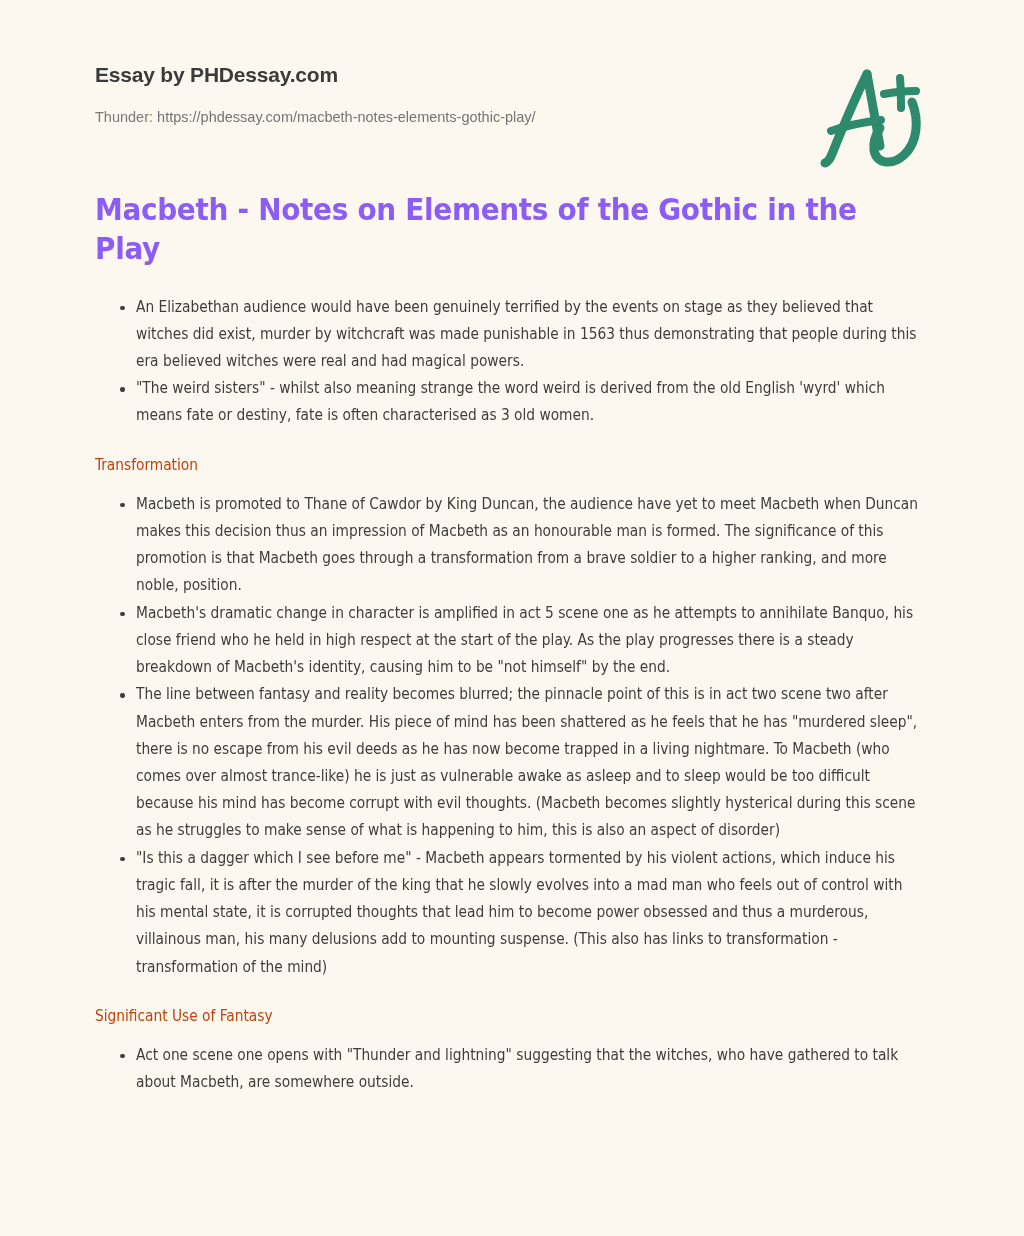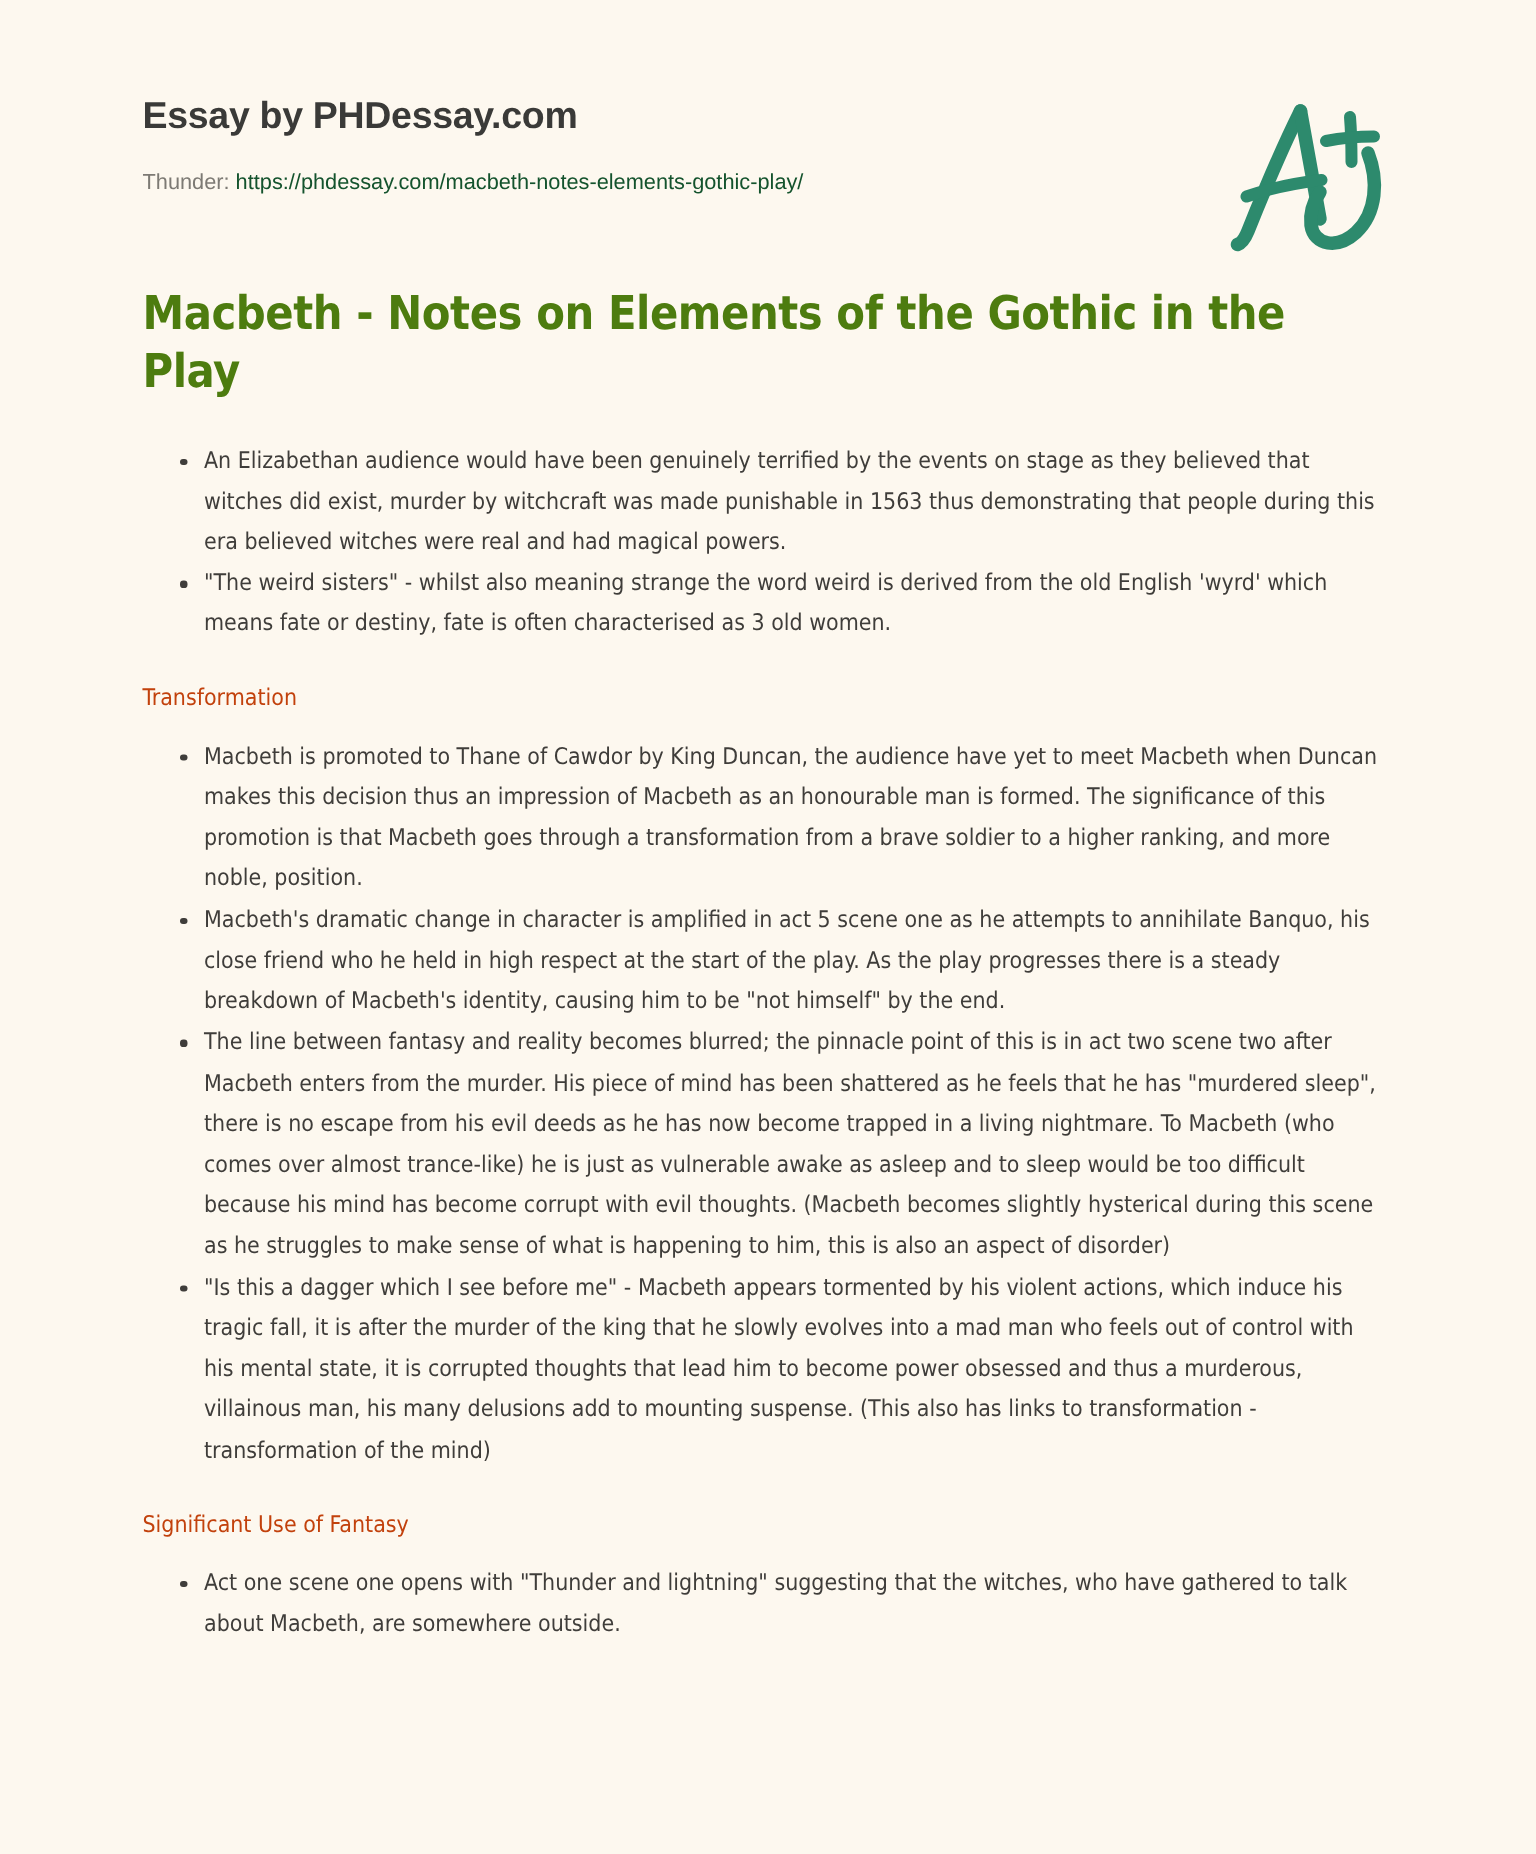--- a/index.html
+++ b/index.html
@@ -24,53 +24,53 @@
     position: relative;
   }
 
   
   .header {
     position: relative;
     padding: 62px 95px 0 95px;
     height: 190px;
   }
   .brand-line {
-    font-size: 25px;
+    font-size: 21px;
     font-weight: bold;
     color: #3a3a38;
     letter-spacing: -0.2px;
     line-height: 1.2;
     margin: 0;
   }
   .source-line {
     margin-top: 21px;
     font-size: 14.5px;
     color: #7d7a74;
     line-height: 1.3;
   }
   .source-link {
-    color: #14532d;
+    color: #737373;
     text-decoration: none;
   }
   .logo {
     position: absolute;
     right: 92px;
     top: 62px;
     width: 120px;
     height: 112px;
   }
 
   
   .title {
     margin: 0;
     padding: 0 95px;
     font-family: "DejaVu Sans Condensed", "Liberation Sans Narrow", "Liberation Sans", sans-serif;
     font-size: 31px;
     font-weight: bold;
-    color: #4d7c0f;
+    color: #8b5cf6;
     letter-spacing: -0.3px;
     line-height: 1.25;
     margin-bottom: 26px;
   }
 
   
   .content {
     padding: 0 88px 0 95px;
     font-family: "DejaVu Sans Condensed", "Liberation Sans Narrow", "Liberation Sans", sans-serif;
     font-size: 15.3px;

